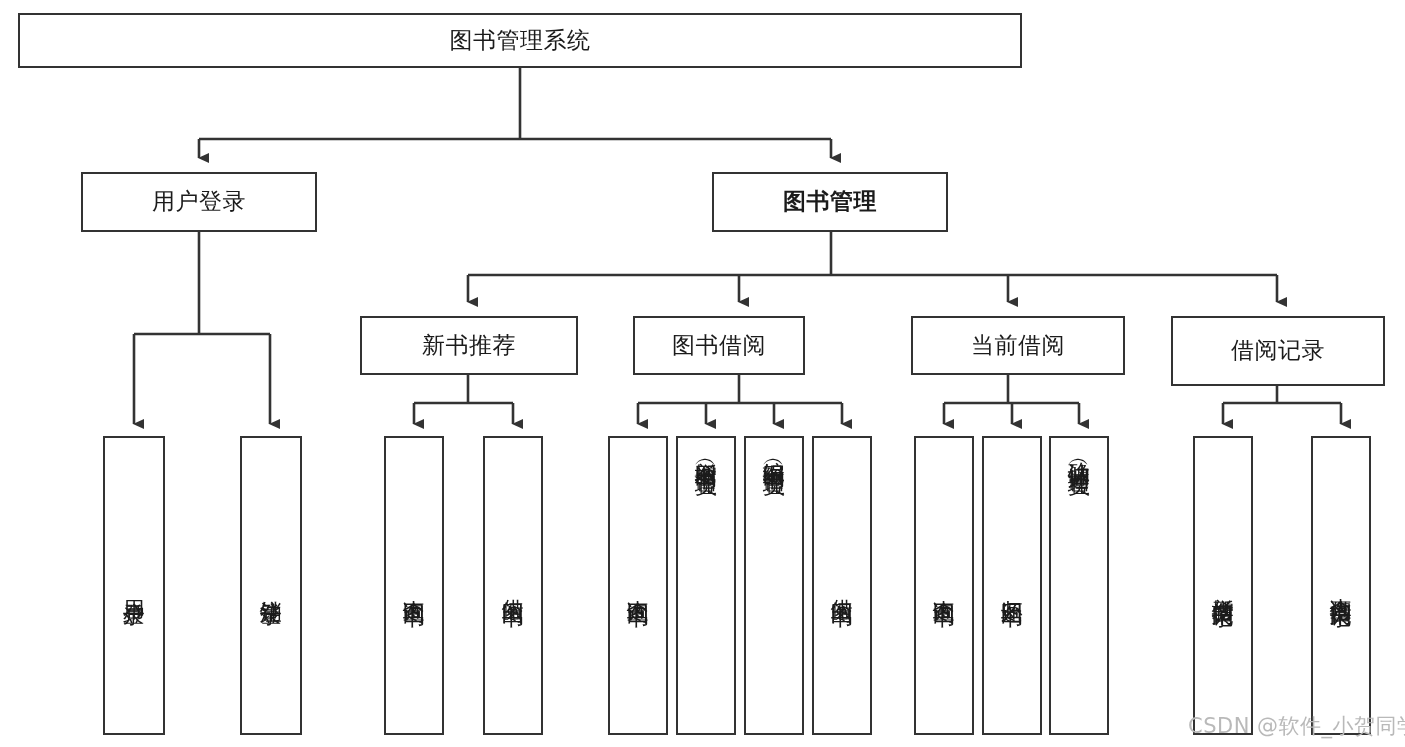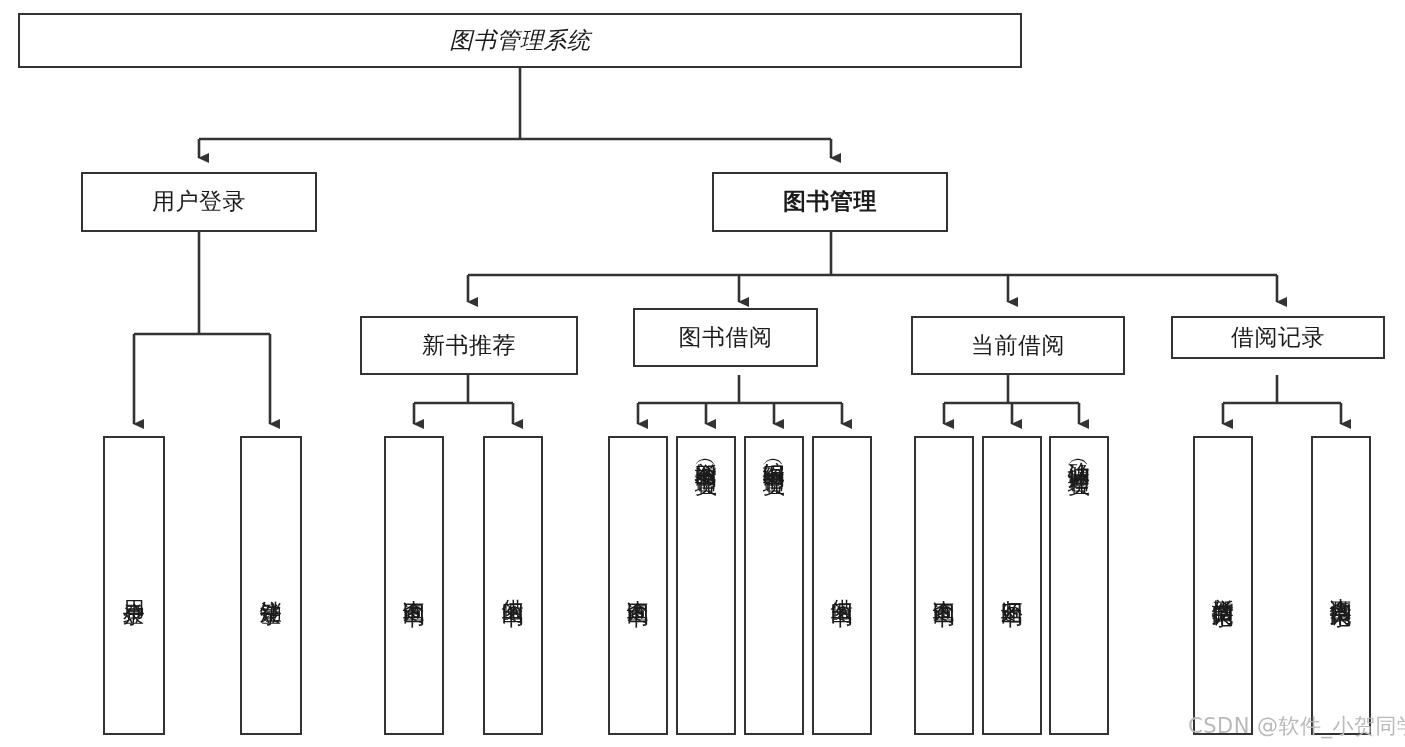--- a/index.html
+++ b/index.html
@@ -120,45 +120,45 @@
       <path d="M 1012,403 L 1012,424" marker-end="url(#arrowhead)"></path>
       <path d="M 1079,403 L 1079,424" marker-end="url(#arrowhead)"></path>
 
       <path d="M 1277,375 L 1277,403"></path>
       <path d="M 1223,403 L 1341,403"></path>
       <path d="M 1223,403 L 1223,424" marker-end="url(#arrowhead)"></path>
       <path d="M 1341,403 L 1341,424" marker-end="url(#arrowhead)"></path>
     </g>
   </svg>
 
-  <div class="node-box" style="left:18px; top:13px; width:1004px; height:55px;font-style:italic;">
+  <div class="node-box" style="left:18px; top:13px; width:1004px; height:55px;">
     <span class="node-label-h">图书管理系统</span>
   </div>
 
   <div class="node-box" style="left:81px; top:172px; width:236px; height:60px;">
     <span class="node-label-h">用户登录</span>
   </div>
 
   <div class="node-box" style="left:712px; top:172px; width:236px; height:60px;font-weight:bold;">
     <span class="node-label-h">图书管理</span>
   </div>
 
   <div class="node-box" style="left:360px; top:316px; width:218px; height:59px;">
     <span class="node-label-h">新书推荐</span>
   </div>
 
-  <div class="node-box" style="left:633px; top:308px; width:185px; height:59px;align-items:center;">
+  <div class="node-box" style="left:633px; top:316px; width:172px; height:59px;align-items:center;">
     <span class="node-label-h">图书借阅</span>
   </div>
 
   <div class="node-box" style="left:902px; top:316px; width:214px; height:59px;margin-left:9px;">
     <span class="node-label-h">当前借阅</span>
   </div>
 
-  <div class="node-box" style="left:1171px; top:316px; width:214px; height:43px;">
+  <div class="node-box" style="left:1171px; top:316px; width:214px; height:70px;">
     <span class="node-label-h">借阅记录</span>
   </div>
 
   <div class="node-box leaf-box center-v" style="left:103px; top:436px; width:62px; height:299px;">
     <span class="node-label-v">用户登录</span>
   </div>
 
   <div class="node-box leaf-box center-v" style="left:240px; top:436px; width:62px; height:299px;">
     <span class="node-label-v">注销登录</span>
   </div>

